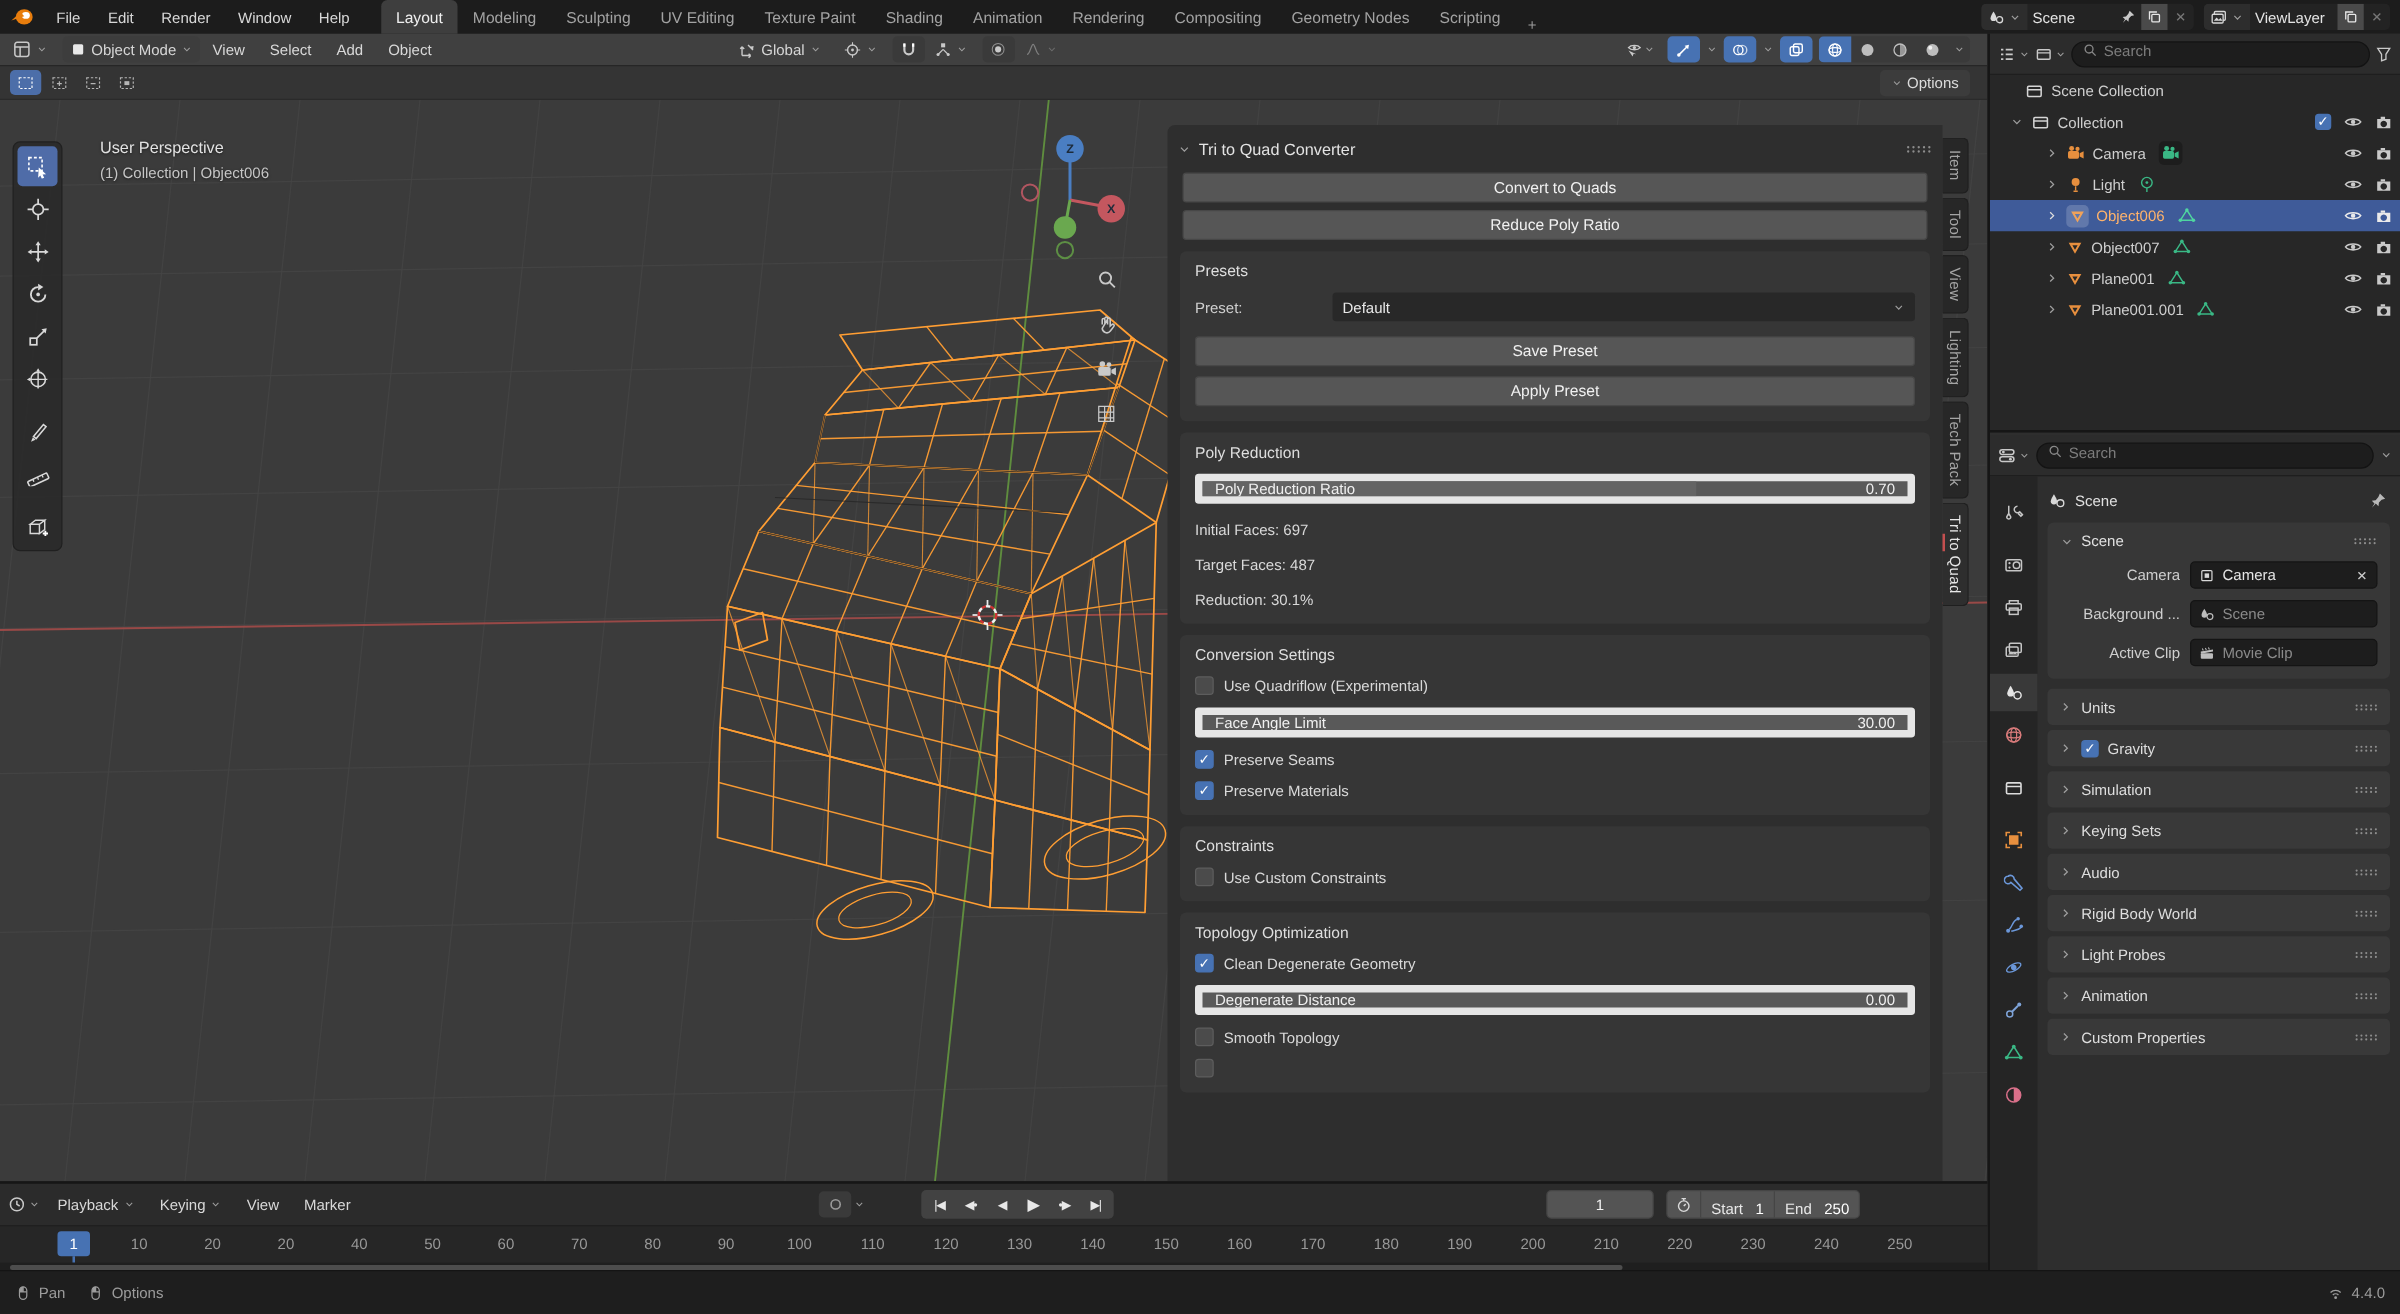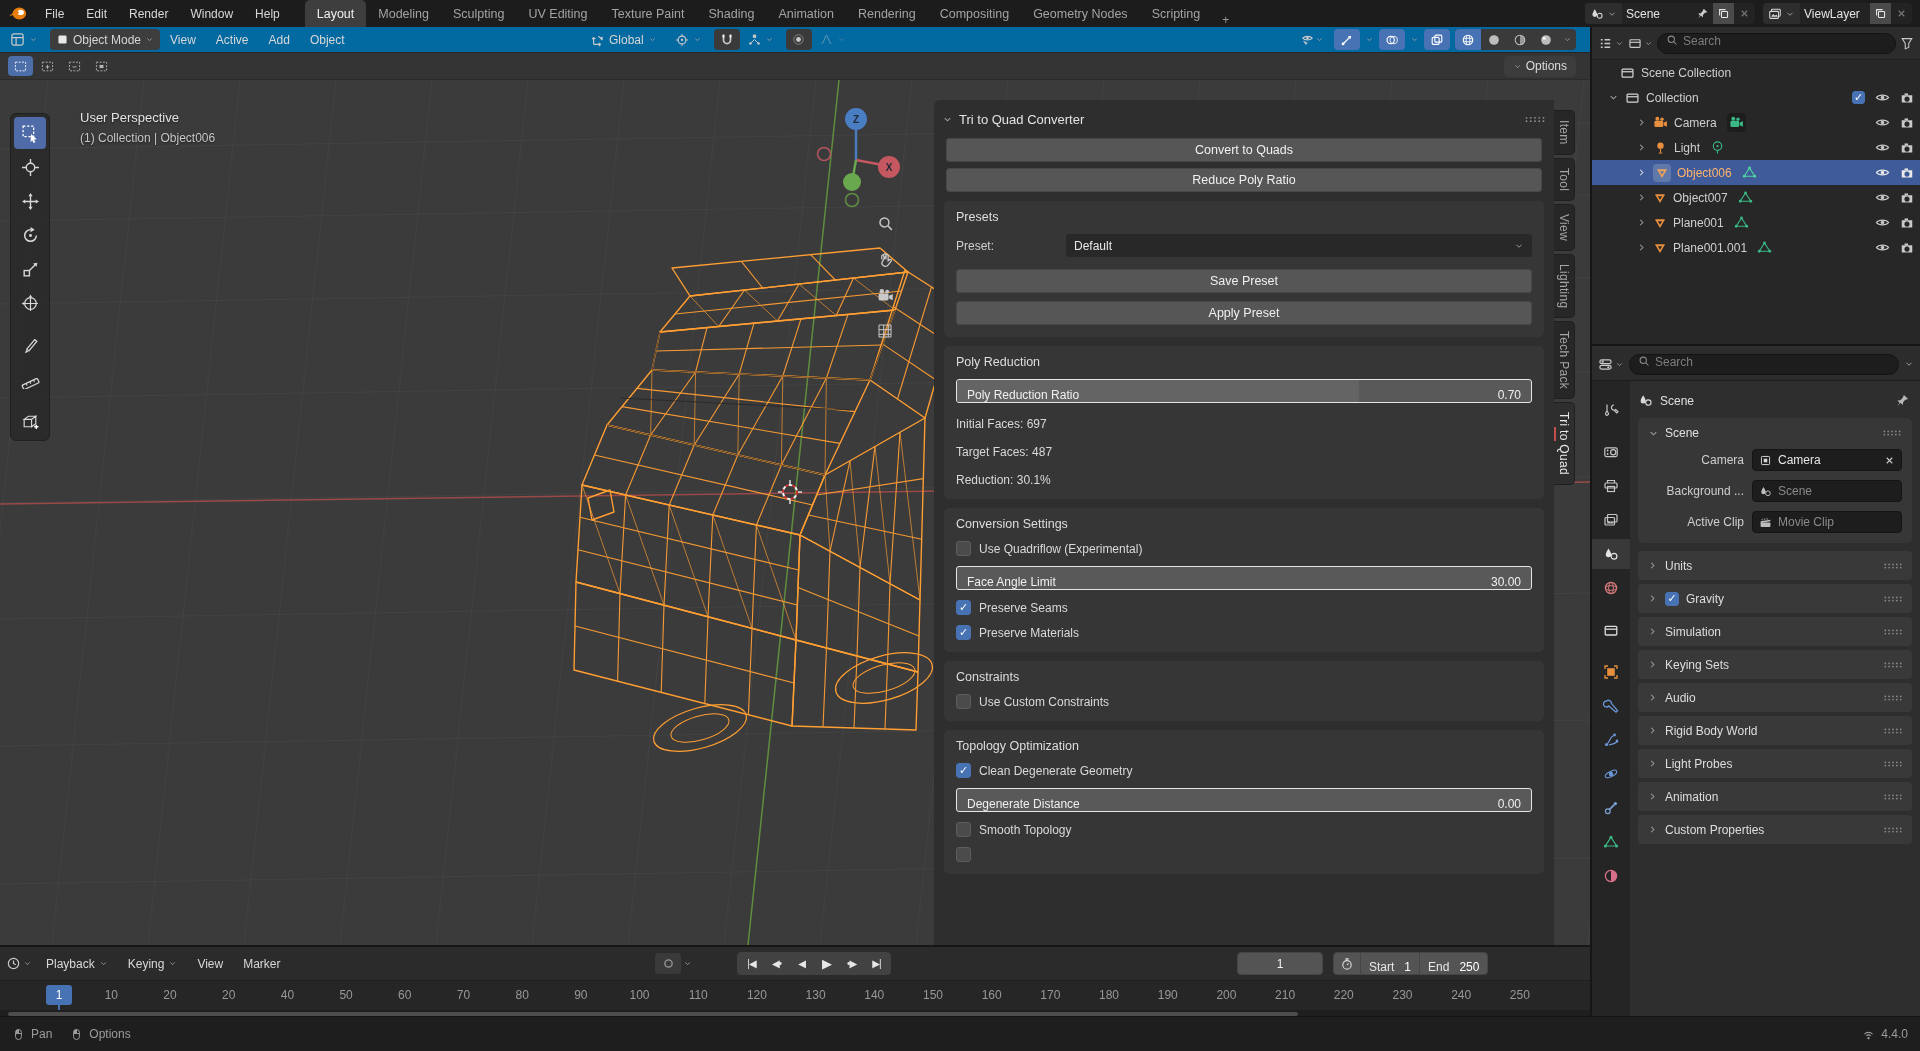--- a/index.html
+++ b/index.html
@@ -18,21 +18,21 @@
   .ws-add{color:#9a9a9a;padding:0 10px}
   #topbar-right{margin-left:auto;display:flex;align-items:center;gap:8px;padding-right:8px}
   .idblock{display:flex;align-items:center;height:21px;background:#232323;border-radius:4px;overflow:hidden}
   .idblock .seg{display:flex;align-items:center;gap:3px;padding:0 5px;height:100%}
   .idblock .seg.dark{background:#2d2d2d}
   .idblock .name{color:#e4e4e4;padding:0 8px 0 4px;min-width:70px}
   .idblock .chipbtn{background:#4a4a4a;height:100%;display:flex;align-items:center;padding:0 4px}
   .idblock .xbtn{color:#777;padding:0 5px}
 
   
-  #vhead{position:absolute;left:0;top:27px;width:1590px;height:26px;background:#0369a1;display:flex;align-items:center;border-bottom:1px solid #262626}
+  #vhead{position:absolute;left:0;top:27px;width:1590px;height:26px;background:#404040;display:flex;align-items:center;border-bottom:1px solid #262626}
   #thead{position:absolute;left:0;top:53px;width:1590px;height:27px;background:#343434;display:flex;align-items:center;border-bottom:1px solid #2a2a2a}
   .hchip{display:flex;align-items:center;gap:4px;background:#3d3d3d;border-radius:4px;height:21px;padding:0 6px;margin-left:6px}
   .hmenu{padding:0 10px;color:#d8d8d8}
   .flat{background:transparent}
   .mid-cluster{position:absolute;left:585px;display:flex;align-items:center;gap:6px}
   .tog{width:26px;height:21px;border-radius:4px;display:flex;align-items:center;justify-content:center;background:#3a3a3a}
   .tog.on{background:#4772b3}
   .shade-group{display:flex;background:#3a3a3a;border-radius:4px;overflow:hidden;height:21px;align-items:center}
   .shade-group .tog{border-radius:0;background:transparent}
   .shade-group .tog.on{background:#4772b3}
@@ -63,21 +63,21 @@
   .navbtn{width:26px;height:26px;border-radius:50%;display:flex;align-items:center;justify-content:center;color:#c9c9c9}
 
   
   #npanel{position:absolute;left:934px;top:20px;width:620px;bottom:0;background:#2e2e2e;border-radius:6px 0 0 0;padding:6px 8px 0 8px;overflow:hidden}
   .np-head{display:flex;align-items:center;gap:6px;height:26px;color:#e3e3e3;font-size:13px}
   .np-head .grip{margin-left:auto;color:#8d8d8d}
   .nbtn{height:24px;background:#565656;border:1px solid #474747;border-radius:3px;display:flex;align-items:center;justify-content:center;color:#f0f0f0;font-size:12.5px;margin:6px 4px}
   .nbox{background:#363636;border-radius:5px;margin:9px 2px;padding:9px 12px 12px 12px}
   .nbox .title{color:#dedede;font-size:12.5px;margin-bottom:10px}
   .frow{display:flex;align-items:center;margin-top:10px}
-  .slider{height:24px;background:#595959;border:1px solid #e5e5e5;border-radius:3px;flex:1;display:flex;align-items:flex-end;padding:0 10px;color:#f0f0f0;position:relative;overflow:hidden}
+  .slider{height:24px;background:#595959;border:6px solid #e5e5e5;border-radius:3px;flex:1;display:flex;align-items:center;padding:0 10px;color:#f0f0f0;position:relative;overflow:hidden}
   .slider .fill{position:absolute;left:0;top:0;bottom:0;background:#646464}
   .slider .lab,.slider .val{position:relative}
   .slider .val{margin-left:auto}
   .dropdown{height:23px;background:#282828;border-radius:3px;flex:1;display:flex;align-items:center;padding:0 8px;color:#e8e8e8}
   .dropdown .chev{margin-left:auto}
   .cb{width:15px;height:15px;border-radius:3px;background:#4b4b4b;border:1px solid #5d5d5d;margin-right:8px;display:flex;align-items:center;justify-content:center;color:transparent;font-size:11px;flex:0 0 auto}
   .cb.on{background:#4772b3;border-color:#4772b3;color:#fff}
   .cbl{color:#d9d9d9}
   .statline{color:#d9d9d9;margin-top:14px}
 
@@ -432,21 +432,21 @@
         </svg>
       </span>
     <span>Object Mode</span>
     <span class="ico chev">
         <svg width="9" height="9" viewBox="0 0 16 16">
           <use href="#i-chev-d"></use>
         </svg>
       </span>
   </div>
   <div class="hmenu">View</div>
-  <div class="hmenu">Active</div>
+  <div class="hmenu">Select</div>
   <div class="hmenu">Add</div>
   <div class="hmenu">Object</div>
 
   <div class="mid-cluster">
     <div class="hchip flat" style="margin-left:0">
       <span class="ico">
           <svg width="14" height="14" viewBox="0 0 16 16" style="color:#c9c9c9">
             <use href="#i-orient"></use>
           </svg>
         </span>

